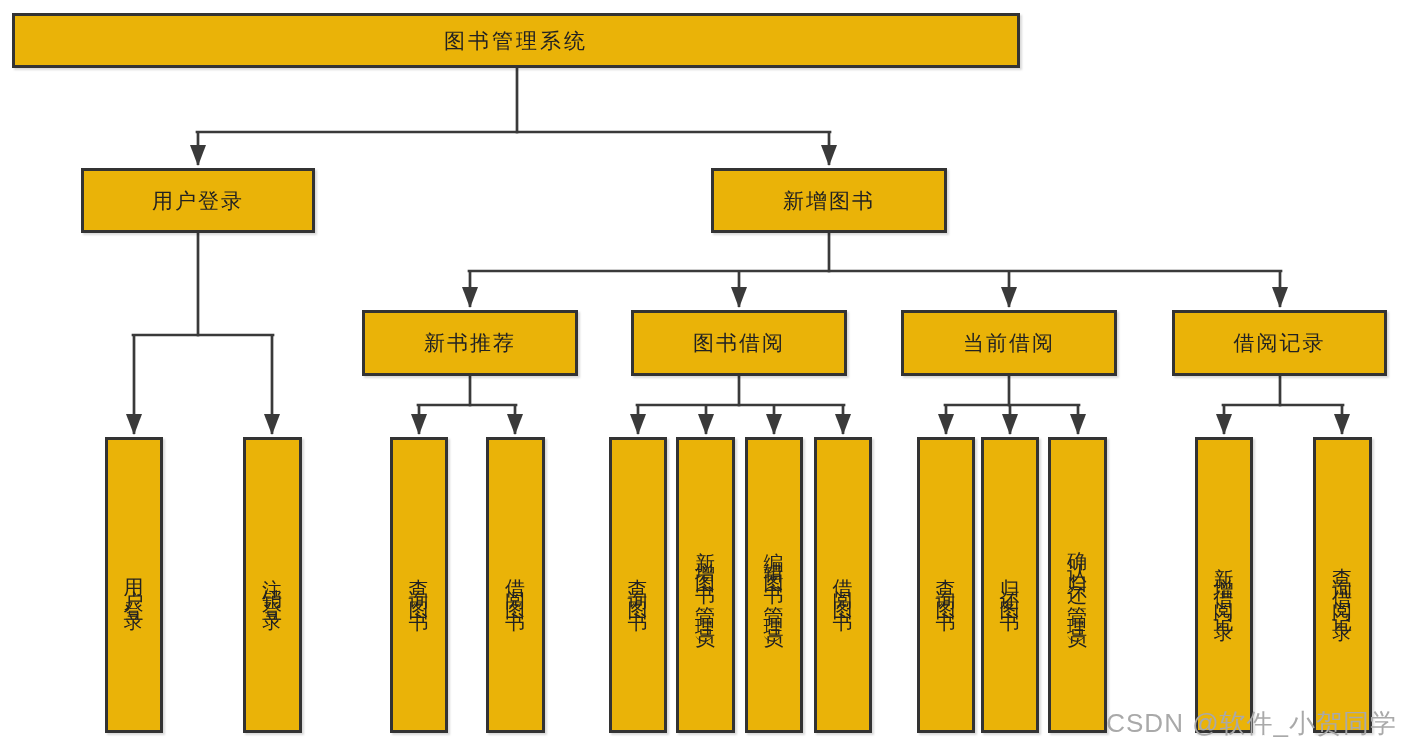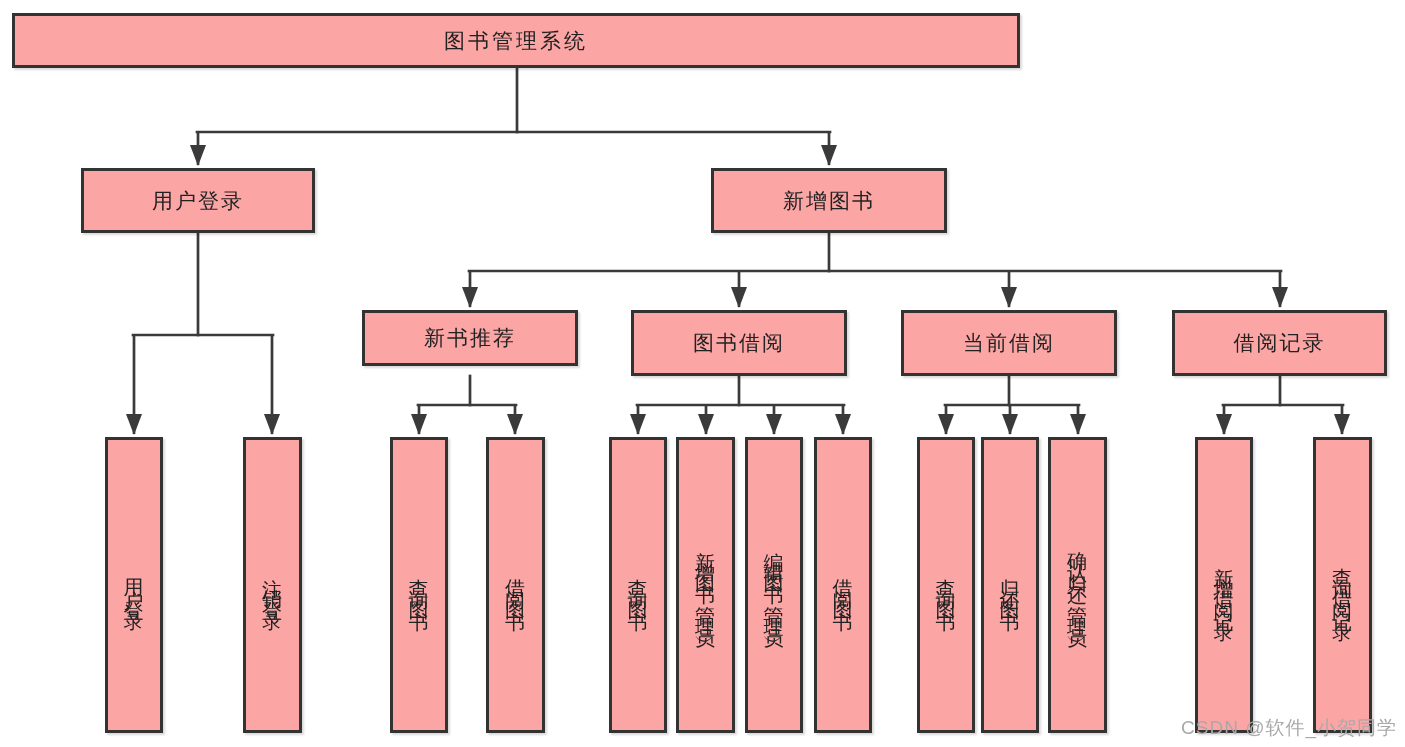--- a/index.html
+++ b/index.html
@@ -5,37 +5,37 @@
   html,body { margin:0; padding:0; background:#ffffff; }
   #canvas {
     position:relative; width:1405px; height:747px;
     background:#ffffff; overflow:hidden;
     font-family:"Liberation Sans", sans-serif;
   }
   #wires { position:absolute; left:0; top:0; width:1405px; height:747px; }
 
   .node {
     position:absolute; box-sizing:border-box;
-    background:#fca5a5; border:3px solid #333333;
+    background:#eab308; border:3px solid #333333;
     display:flex; align-items:center; justify-content:center;
     color:#222222; font-size:21px; letter-spacing:2px;
     box-shadow:2px 2px 2px rgba(0,0,0,0.15);
     white-space:nowrap;
   }
   .node .lbl { display:block; }
   .node.v { font-size:20px; }
   .node.v .lbl {
     writing-mode:vertical-rl; text-orientation:mixed;
     letter-spacing:11px; line-height:1;
   }
   .title-box { letter-spacing:3px; }
 
   #watermark {
     position:absolute; right:8px; bottom:6px;
-    color:#a9a9a9; font-size:19px; letter-spacing:1px;
+    color:#a9a9a9; font-size:26px; letter-spacing:1px;
     z-index:5; white-space:nowrap;
   }
 </style>
 </head>
 <body>
 
 <div id="canvas">
 
   <svg id="wires" width="1405" height="747" viewBox="0 0 1405 747" aria-hidden="true">
     <defs>
@@ -86,21 +86,21 @@
     <span class="lbl">图书管理系统</span>
   </div>
 
   <div class="node" style="left:81px; top:168px; width:234px; height:65px;">
     <span class="lbl">用户登录</span>
   </div>
   <div class="node" style="left:711px; top:168px; width:236px; height:65px;">
     <span class="lbl">新增图书</span>
   </div>
 
-  <div class="node" style="left:362px; top:310px; width:216px; height:56px;">
+  <div class="node" style="left:362px; top:310px; width:216px; height:66px;">
     <span class="lbl">新书推荐</span>
   </div>
   <div class="node" style="left:631px; top:310px; width:216px; height:66px;">
     <span class="lbl">图书借阅</span>
   </div>
   <div class="node" style="left:901px; top:310px; width:216px; height:66px;">
     <span class="lbl">当前借阅</span>
   </div>
   <div class="node" style="left:1172px; top:310px; width:215px; height:66px;justify-content:center;">
     <span class="lbl">借阅记录</span>

